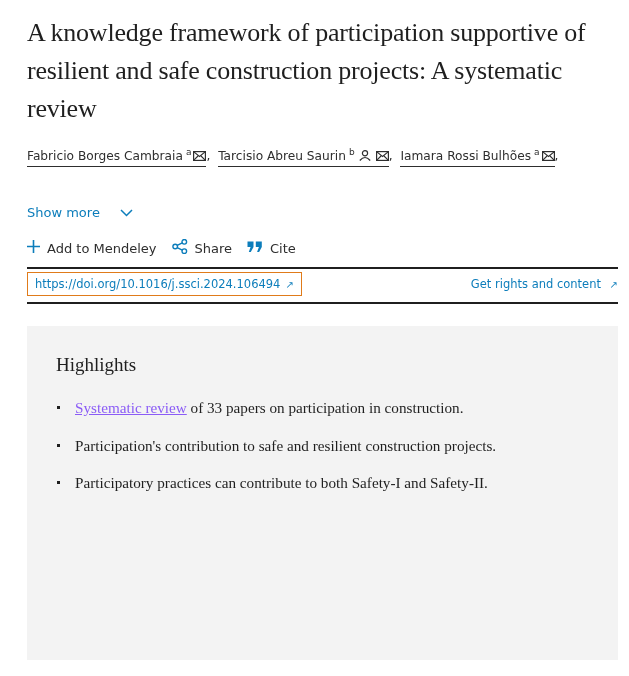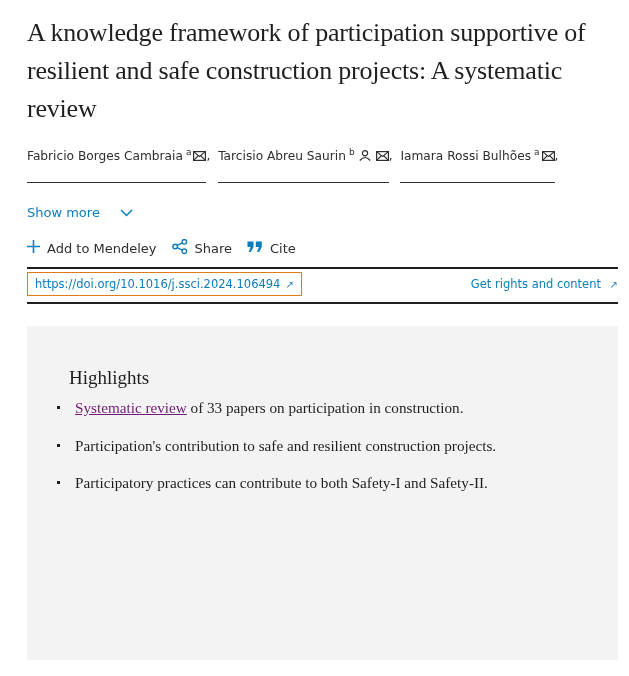--- a/index.html
+++ b/index.html
@@ -13,21 +13,21 @@
       font-family: "Liberation Serif", "DejaVu Serif", serif;
       font-size: 26px; line-height: 38px; color: #1f1f1f; font-weight: normal;
       margin: 0; letter-spacing: -0.2px;
     }
     .authors {
       position: absolute; left: 0; top: 144px; width: 591px;
       font-size: 12.2px; line-height: 22px; color: #2e2e2e;
     }
     .author {
       display: inline-block; border-bottom: 1px solid #2e2e2e; line-height: 16px;
-      padding-bottom: 17px; cursor: pointer; color: #2e2e2e;
+      padding-bottom: 1px; cursor: pointer; color: #2e2e2e;
     }
     .sup { font-size: 9px; vertical-align: 5px; margin-left: 3px; }
     .ic { display: inline-block; vertical-align: -1px; margin-left: 2px; }
     .comma { margin-right: 4px; }
     .show-more {
       position: absolute; left: 0; top: 205px; font-size: 13px; color: #0c7dbb;
       cursor: pointer; display: flex; align-items: center; gap: 20px;
     }
     .actions {
       position: absolute; left: 0; top: 239px; display: flex; align-items: center;
@@ -44,36 +44,36 @@
     .rights {
       position: absolute; right: 0; top: 277px; font-size: 11.5px; color: #0c7dbb;
       cursor: pointer;
     }
     .arrow { margin-left: 5px; font-size: 10px; }
     .highlights {
       position: absolute; left: 0; top: 326px; width: 591px; height: 334px;
       background: #f3f3f3;
     }
     .hl-title {
-      position: absolute; left: 29px; top: 28px; margin: 13px;
+      position: absolute; left: 29px; top: 28px; margin: 0;
       font-family: "Liberation Serif", "DejaVu Serif", serif; font-weight: normal;
       font-size: 19px; color: #1f1f1f;
     }
     .hl-list {
       position: absolute; left: 29px; top: 70px; margin: 0; padding: 0; list-style: none;
       width: 470px;
       font-family: "Liberation Serif", "DejaVu Serif", serif; font-size: 15.2px;
       line-height: 23px; color: #1f1f1f;
     }
     .hl-list li { position: relative; padding-left: 19px; margin-bottom: 14.5px; }
     .hl-list li::before {
       content: ""; position: absolute; left: 1px; top: 10px; width: 3px; height: 3px;
       background: #1f1f1f;
     }
-    .link-u { text-decoration: underline; cursor: pointer; color: #701a75; }
+    .link-u { text-decoration: underline; cursor: pointer; color: #8b5cf6; }
   </style>
 </head>
 <body>
 
 <div class="wrap">
   <h1 class="title">A knowledge framework of participation supportive of resilient and safe construction projects: A systematic review</h1>
 
   <div class="authors">
     <span class="author"><span>Fabricio Borges Cambraia</span><span class="sup">a</span><span class="ic"><svg width="13" height="10" viewBox="0 0 13 10">
             <rect x="0.6" y="0.6" width="11.8" height="8.8" fill="none" stroke="#2e2e2e" stroke-width="1.2"></rect>

